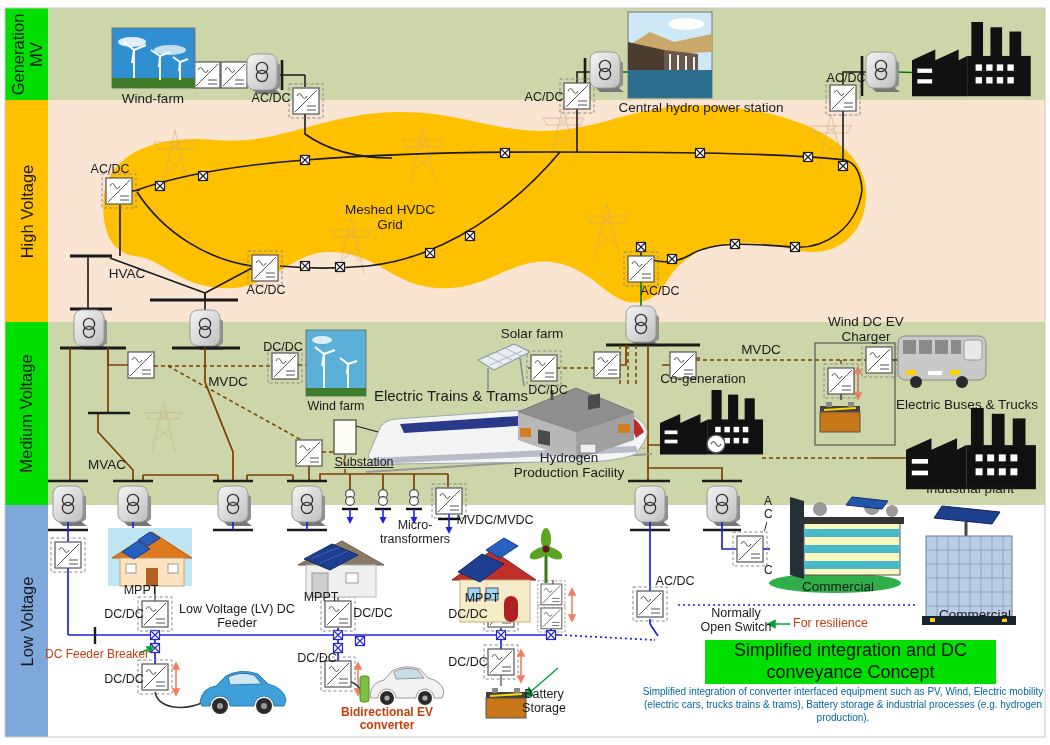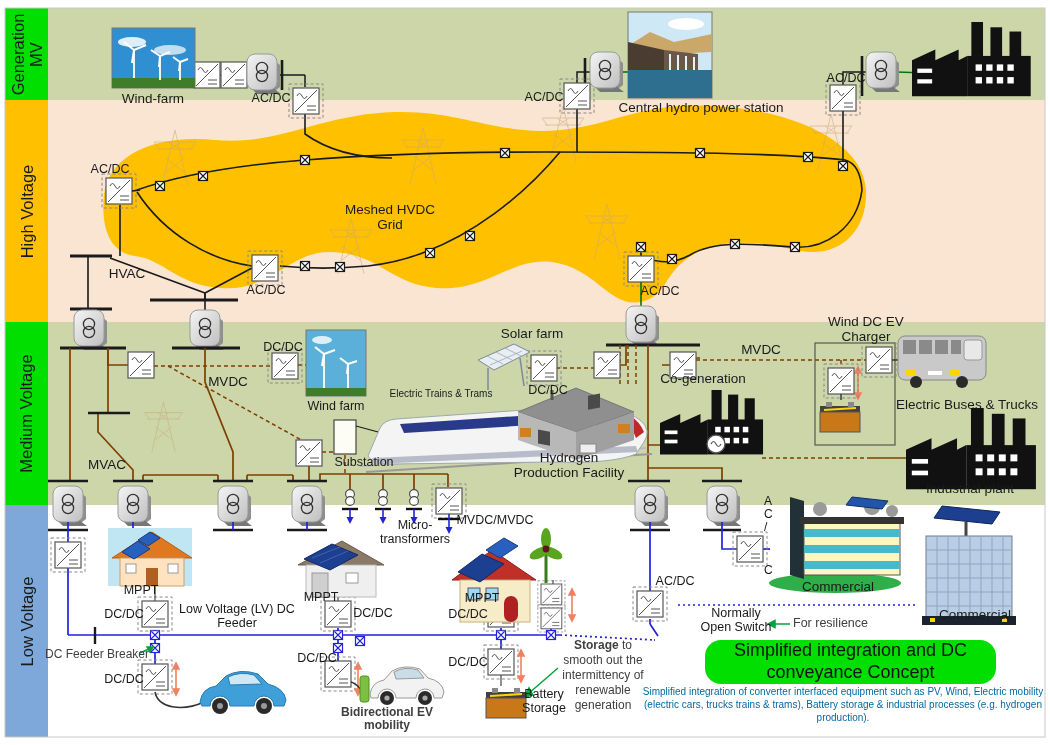--- a/index.html
+++ b/index.html
@@ -1,31 +1,31 @@
 <!DOCTYPE html>
 <html><head>
 <meta charset="utf-8">
 <style>
   html,body{margin:0;padding:0;background:#fff;}
   #stage{position:relative;width:1050px;height:745px;background:#fff;overflow:hidden;
          font-family:"Liberation Sans",sans-serif;color:#1a1a1a;}
   #scene{position:absolute;left:0;top:0;}
   .lbl{position:absolute;font:12.5px/1.12 "Liberation Sans",sans-serif;color:#1a1a1a;
        text-align:center;white-space:pre-line;transform:translateX(-50%);pointer-events:none;}
-  .s12{font-size:12px;} .s13{font-size:13.5px;} .s15{font-size:10px;}
-  .green{color:#404040;} .bold{font-weight:bold;}
+  .s12{font-size:12px;} .s13{font-size:13.5px;} .s15{font-size:15px;margin-left:10px;}
+  .green{color:#c2410c;} .bold{font-weight:bold;}
   .nowrap{white-space:nowrap;}
   .leftal{transform:none;text-align:left;}
   
   .vband{position:absolute;left:5px;width:43px;overflow:visible;}
   .vband>div{position:absolute;height:43px;display:flex;align-items:center;justify-content:center;
        font-size:16.5px;line-height:1.05;text-align:center;white-space:pre-line;transform:rotate(-90deg);}
   .titlebox{position:absolute;left:705px;top:640px;width:291px;height:44px;background:#00df00;
        display:flex;align-items:center;justify-content:center;text-align:center;
-       font-size:18px;line-height:1.2;color:#111;border-radius:16px;}
+       font-size:18px;line-height:1.2;color:#111;}
   .subtitle{position:absolute;left:843px;top:686px;width:402px;transform:translateX(-50%);
        font-size:10px;line-height:1.28;text-align:center;color:#0369a1;}
   .storage{position:absolute;left:603px;top:638px;width:98px;transform:translateX(-50%);
        font-size:12px;line-height:1.25;text-align:center;}
 </style>
 </head>
 <body>
 
 <div id="stage">
 
@@ -590,21 +590,21 @@
 <div class="lbl nowrap" style="left:544px;top:90px;">AC/DC</div>
 <div class="lbl s13 nowrap" style="left:701px;top:100px;">Central hydro power station</div>
 <div class="lbl nowrap" style="left:846px;top:71px;">AC/DC</div>
 <div class="lbl nowrap" style="left:660px;top:284px;">AC/DC</div>
 
 <div class="lbl nowrap" style="left:283px;top:340px;">DC/DC</div>
 <div class="lbl s13 nowrap" style="left:228px;top:374px;">MVDC</div>
 <div class="lbl nowrap" style="left:336px;top:399px;">Wind farm</div>
 <div class="lbl s13 nowrap" style="left:107px;top:457px;">MVAC</div>
 <div class="lbl s15 nowrap" style="left:441px;top:388px;">Electric Trains &amp; Trams</div>
-<div class="lbl nowrap" style="left:364px;top:455px;">Substation</div>
+<div class="lbl nowrap" style="left:364px;top:455px;text-decoration:underline;">Substation</div>
 <div class="lbl s13 nowrap" style="left:532px;top:326px;">Solar farm</div>
 <div class="lbl nowrap" style="left:548px;top:383px;">DC/DC</div>
 <div class="lbl s13" style="left:569px;top:450px;">Hydrogen
 Production Facility</div>
 <div class="lbl s13 nowrap" style="left:703px;top:371px;">Co-generation</div>
 <div class="lbl s13 nowrap" style="left:761px;top:342px;">MVDC</div>
 <div class="lbl s13" style="left:866px;top:314px;">Wind DC EV
 Charger</div>
 <div class="lbl s13 nowrap" style="left:967px;top:397px;">Electric Buses  &amp; Trucks</div>
 <div class="lbl s13 nowrap" style="left:970px;top:481px;">Industrial plant</div>
@@ -618,22 +618,21 @@
 <div class="lbl" style="left:237px;top:602px;">Low Voltage (LV) DC
 Feeder</div>
 <div class="lbl nowrap" style="left:124px;top:607px;">DC/DC</div>
 <div class="lbl nowrap" style="left:373px;top:606px;">DC/DC</div>
 <div class="lbl nowrap" style="left:468px;top:607px;">DC/DC</div>
 <div class="lbl s12 green nowrap" style="left:97px;top:648px;">DC Feeder Breaker</div>
 <div class="lbl nowrap" style="left:124px;top:672px;">DC/DC</div>
 <div class="lbl nowrap" style="left:317px;top:651px;">DC/DC</div>
 <div class="lbl nowrap" style="left:468px;top:655px;">DC/DC</div>
 <div class="lbl s12 green bold" style="left:387px;top:706px;">Bidirectional EV
-mobility</div>
-<div class="storage green"><b>Storage</b><span> to smooth out the intermittency of renewable generation</span></div>
+converter</div>
 <div class="lbl" style="left:544px;top:687px;">Battery
 Storage</div>
 <div class="lbl nowrap" style="left:675px;top:574px;">AC/DC</div>
 <div class="lbl" style="left:736px;top:606px;">Normally
 Open Switch</div>
 <div class="lbl green nowrap leftal" style="left:793px;top:616px;">For resilience</div>
 <div class="lbl s13 nowrap" style="left:838px;top:579px;">Commercial</div>
 <div class="lbl s13 nowrap" style="left:975px;top:607px;">Commercial</div>
 <div class="lbl s12 leftal" style="left:764px;top:495px;line-height:1.1;">A
 C

